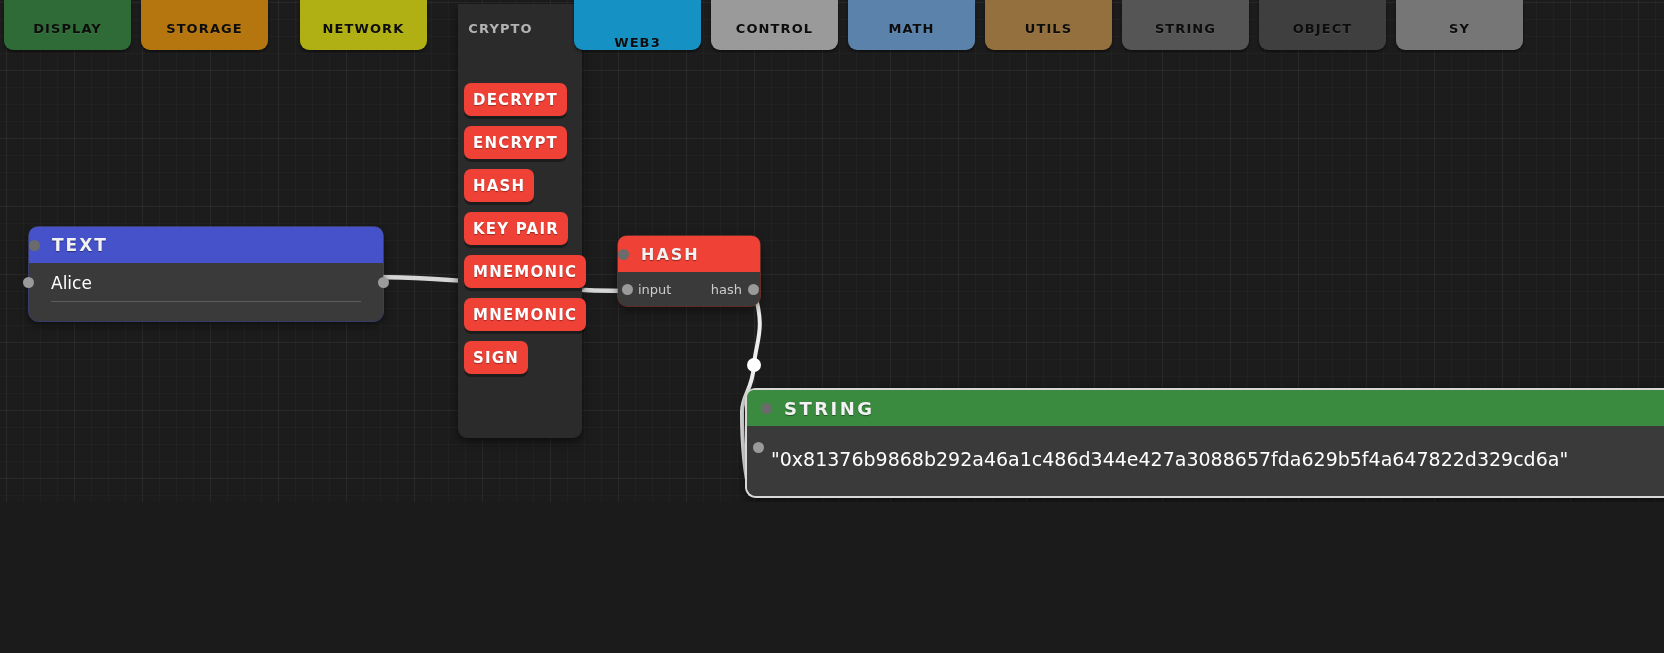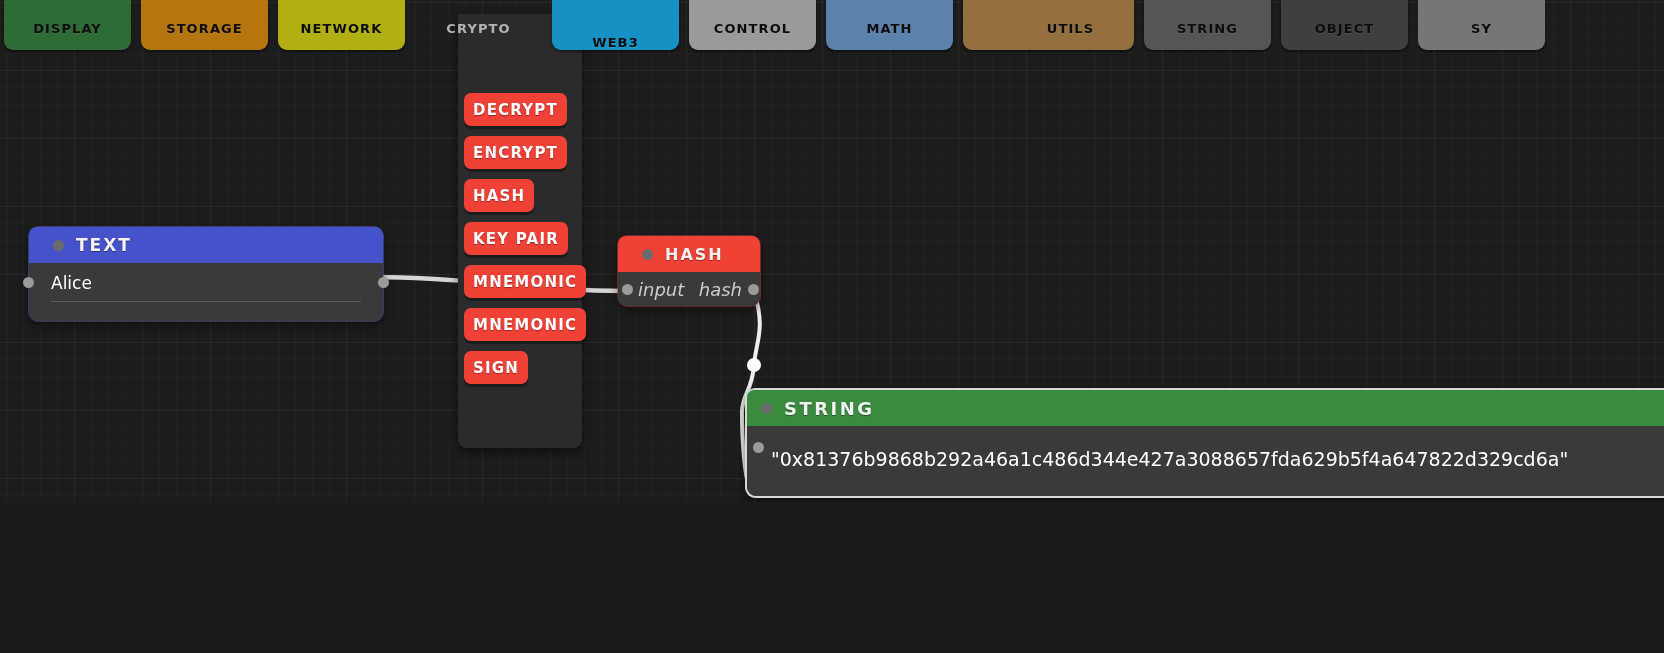--- a/index.html
+++ b/index.html
@@ -69,21 +69,21 @@
   }
   .tool-tab.open .tab-label {
     color: #b3b3b3;
     text-shadow: none;
   }
 
   
   .palette-panel {
     position: absolute;
     left: 458px;
-    top: 14px;
+    top: 4px;
     width: 124px;
     height: 434px;
     background: #2b2b2b;
     border-radius: 0 0 9px 9px;
     z-index: 35;
     padding-top: 67px;
     box-sizing: border-box;
     box-shadow: 0 4px 10px rgba(0,0,0,0.5);
   }
   .palette-list {
@@ -130,21 +130,21 @@
     border-radius: 10px;
     background: #3a3a3a;
     box-sizing: border-box;
     z-index: 20;
   }
   .node-header {
     height: 36px;
     border-radius: 8px 8px 0 0;
     display: flex;
     align-items: center;
-    padding-left: 24px;
+    padding-left: 0;
     gap: 12px;
   }
   .node-header .title {
     font-family: "DejaVu Sans", sans-serif;
     font-weight: 700;
     font-size: 17px;
     letter-spacing: 2px;
     color: #f2f2f2;
     text-shadow: 0 1px 1px rgba(0,0,0,0.4);
   }
@@ -207,23 +207,22 @@
   #node-hash .node-header .title { font-size: 16px; }
   #node-hash .node-body {
     height: 34px;
     display: flex;
     align-items: center;
     justify-content: space-between;
     padding: 0 18px 0 20px;
   }
   #node-hash .io-label {
     font-family: "DejaVu Sans", sans-serif;
-    font-size: 18px;
+    font-size: 13px;
     color: #cccccc;
-    font-style: italic;
   }
 
   
   #node-string {
     left: 745px;
     top: 388px;
     width: 930px;
     height: 110px;
     border: 2px solid #d8d8d8;
     border-radius: 11px;
@@ -260,36 +259,36 @@
     <circle cx="754" cy="365" r="7" fill="#ffffff"></circle>
   </svg>
 
   <div class="toolbar">
       <div class="tool-tab" style="background: rgb(46, 107, 54);">
         <span class="tab-label">DISPLAY</span>
       </div>
       <div class="tool-tab" style="background: rgb(181, 117, 15);">
         <span class="tab-label">STORAGE</span>
       </div>
-      <div class="tool-tab" style="background: rgb(176, 175, 20);">
+      <div class="tool-tab" style="background: rgb(176, 175, 20); margin-left: 22px;">
         <span class="tab-label">NETWORK</span>
       </div>
       <div class="tool-tab open" style="background: rgb(43, 43, 43);">
         <span class="tab-label">CRYPTO</span>
       </div>
       <div class="tool-tab" style="background: rgb(22, 145, 196); align-items: flex-end;">
         <span class="tab-label">WEB3</span>
       </div>
       <div class="tool-tab" style="background: rgb(154, 154, 154);">
         <span class="tab-label">CONTROL</span>
       </div>
       <div class="tool-tab" style="background: rgb(91, 130, 171); text-align: right;">
         <span class="tab-label">MATH</span>
       </div>
-      <div class="tool-tab" style="background: rgb(148, 112, 63); padding-left: 44px;">
+      <div class="tool-tab" style="background: rgb(148, 112, 63);">
         <span class="tab-label">UTILS</span>
       </div>
       <div class="tool-tab" style="background: rgb(85, 85, 85);">
         <span class="tab-label">STRING</span>
       </div>
       <div class="tool-tab" style="background: rgb(63, 63, 63);">
         <span class="tab-label">OBJECT</span>
       </div>
       <div class="tool-tab" style="background: rgb(118, 118, 118); align-items: center;">
         <span class="tab-label">SY</span>

